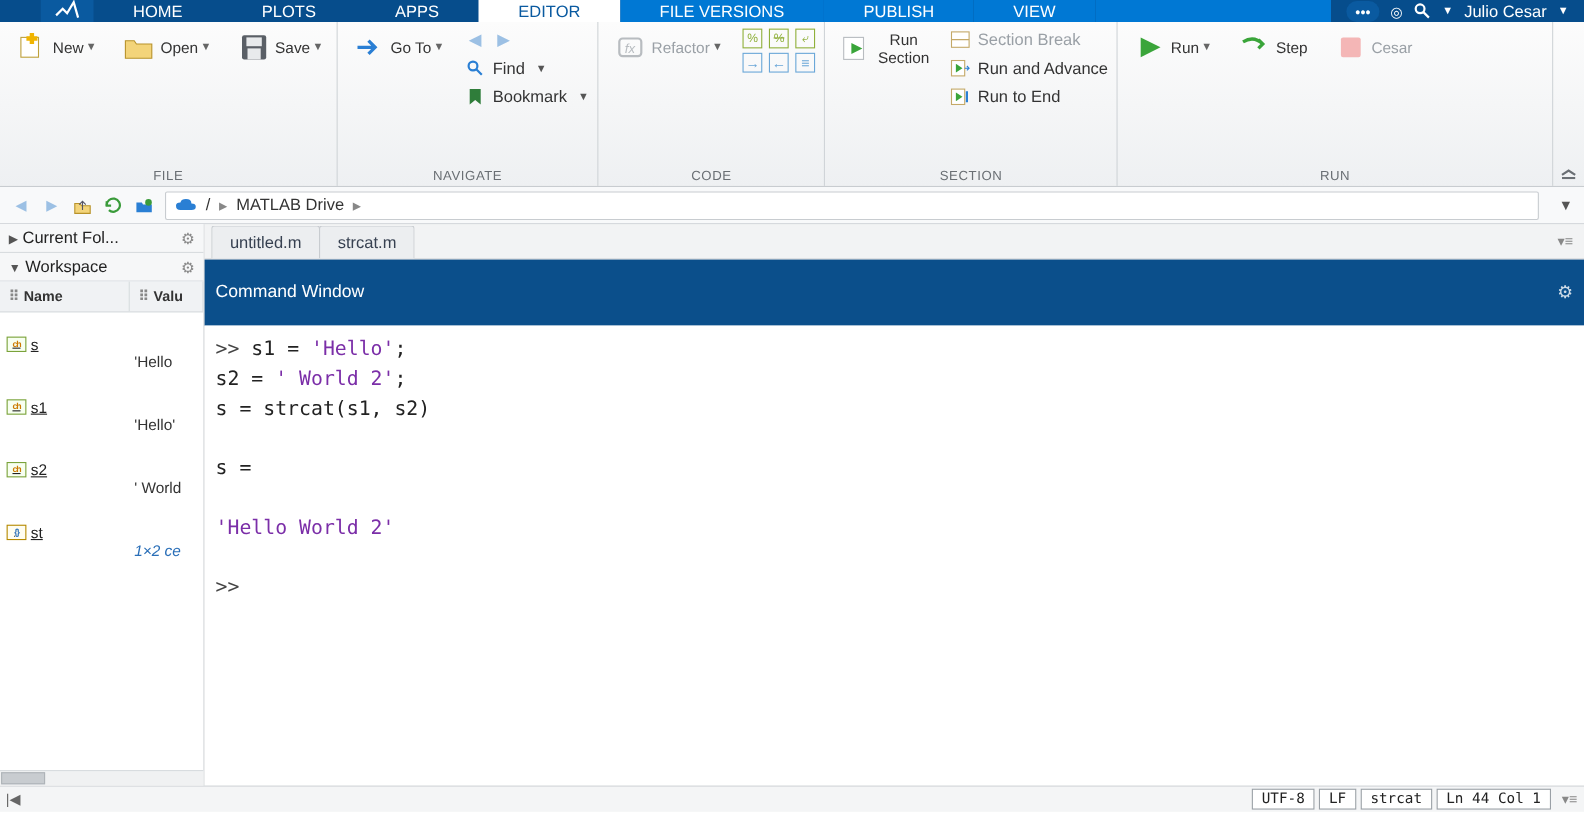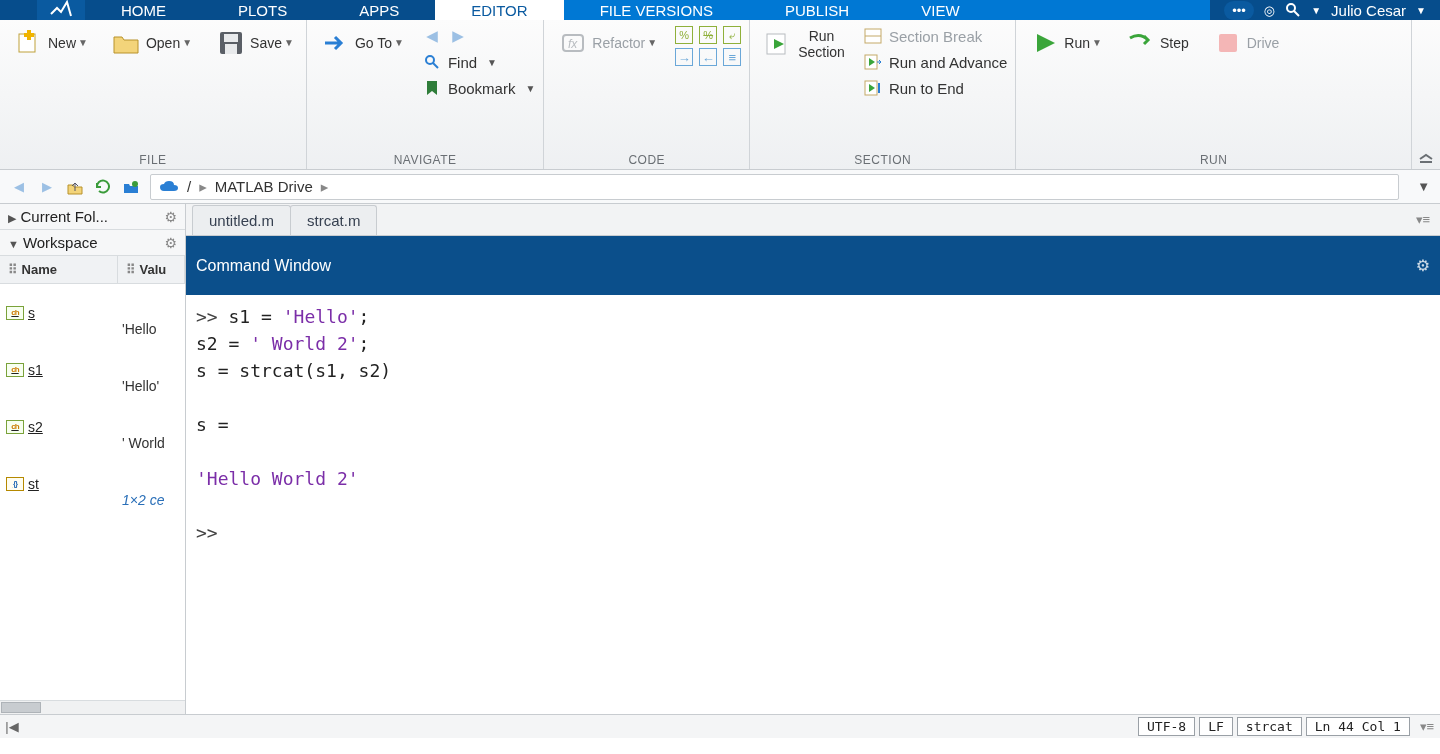--- a/index.html
+++ b/index.html
@@ -282,21 +282,21 @@
             </svg>
           </div>
         <span>Step</span>
       </div>
       <div class="bigbtn disabled">
         <div class="ico">
             <svg width="26" height="26">
               <rect x="4" y="4" width="18" height="18" fill="#f4b6b6" rx="2"></rect>
             </svg>
           </div>
-        <span>Drive</span>
+        <span>Cesar</span>
       </div>
     </div>
     <div class="group-label">RUN</div>
   </div>
   <div class="collapse">
     <svg width="16" height="10">
         <path d="M2 6 L8 2 L14 6" stroke="#6a6f74" stroke-width="2" fill="none"></path>
         <line x1="2" y1="9" x2="14" y2="9" stroke="#6a6f74" stroke-width="2"></line>
       </svg>
   </div>

